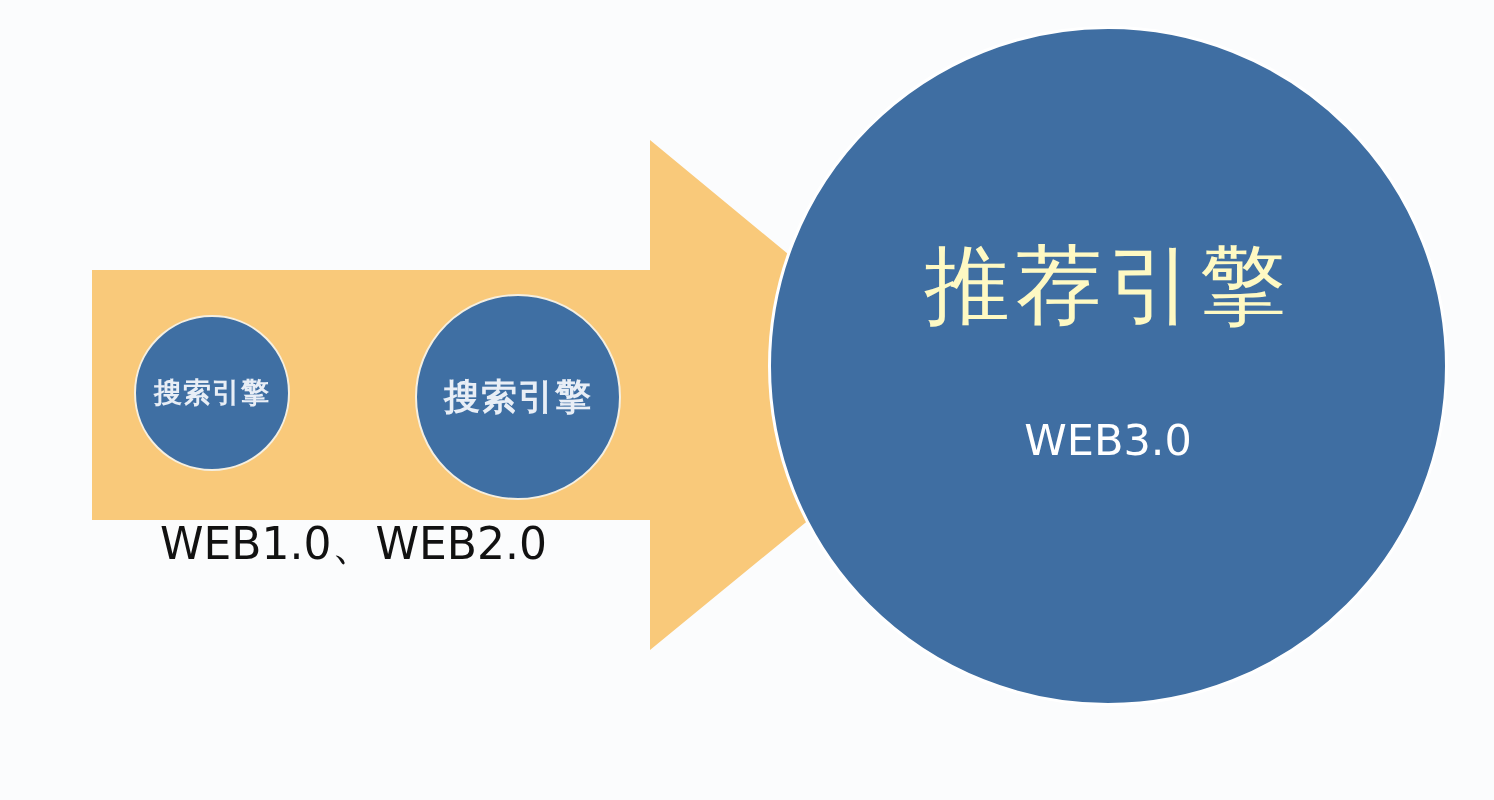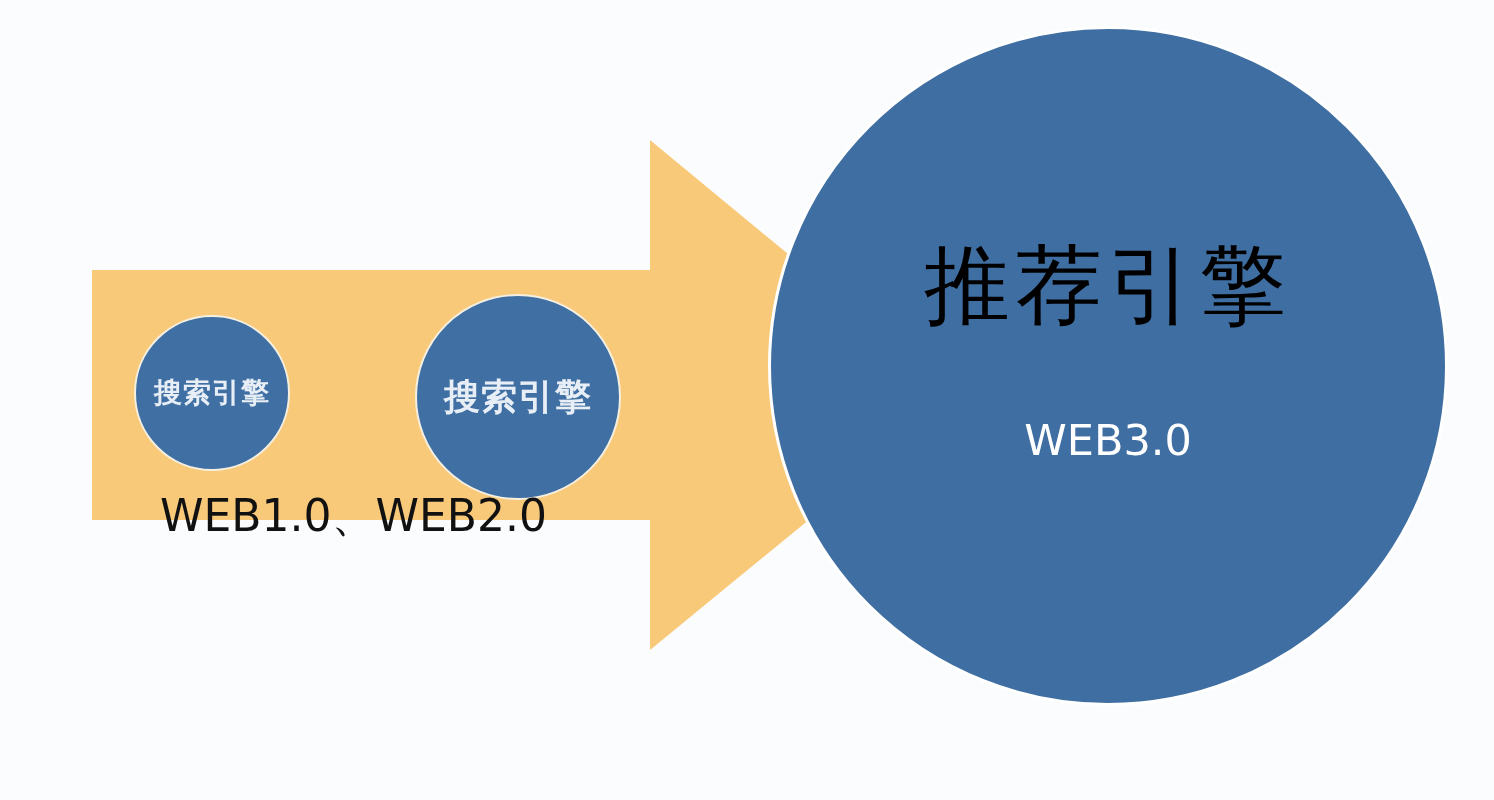--- a/index.html
+++ b/index.html
@@ -23,24 +23,24 @@
     .c-medium {
       left: 415px; top: 294px; width: 206px; height: 206px;
       background: #3f6fa3; border: 2px solid #f5efe0;
     }
     .c-small .lbl { font-size: 28px; font-weight: bold; letter-spacing: 1px; color: #e8eef6; white-space: nowrap; }
     .c-medium .lbl { font-size: 36px; font-weight: bold; letter-spacing: 1px; color: #e8eef6; white-space: nowrap; }
     .c-large {
       left: 768px; top: 26px; width: 680px; height: 680px;
       background: #3f6ea2; border: 3px solid #ffffff;
     }
-    .c-large .title { font-size: 86px; letter-spacing: 6px; margin-top: -40px; color: #000000; }
+    .c-large .title { font-size: 86px; letter-spacing: 6px; margin-top: -40px; color: #fef9c3; }
     .c-large .sub { font-size: 43px; margin-top: 70px; color: #ffffff; }
     .era-label {
-      position: absolute; left: 160px; top: 487px;
+      position: absolute; left: 160px; top: 515px;
       font-size: 44px; color: #111111; white-space: nowrap;
     }
   </style>
 </head>
 <body>
 
 <div class="stage">
 
   <svg class="arrow" width="1494" height="800" viewBox="0 0 1494 800">
     <polygon points="92,270 650,270 650,140 960,396 650,650 650,520 92,520" fill="#f9c97a"></polygon>

